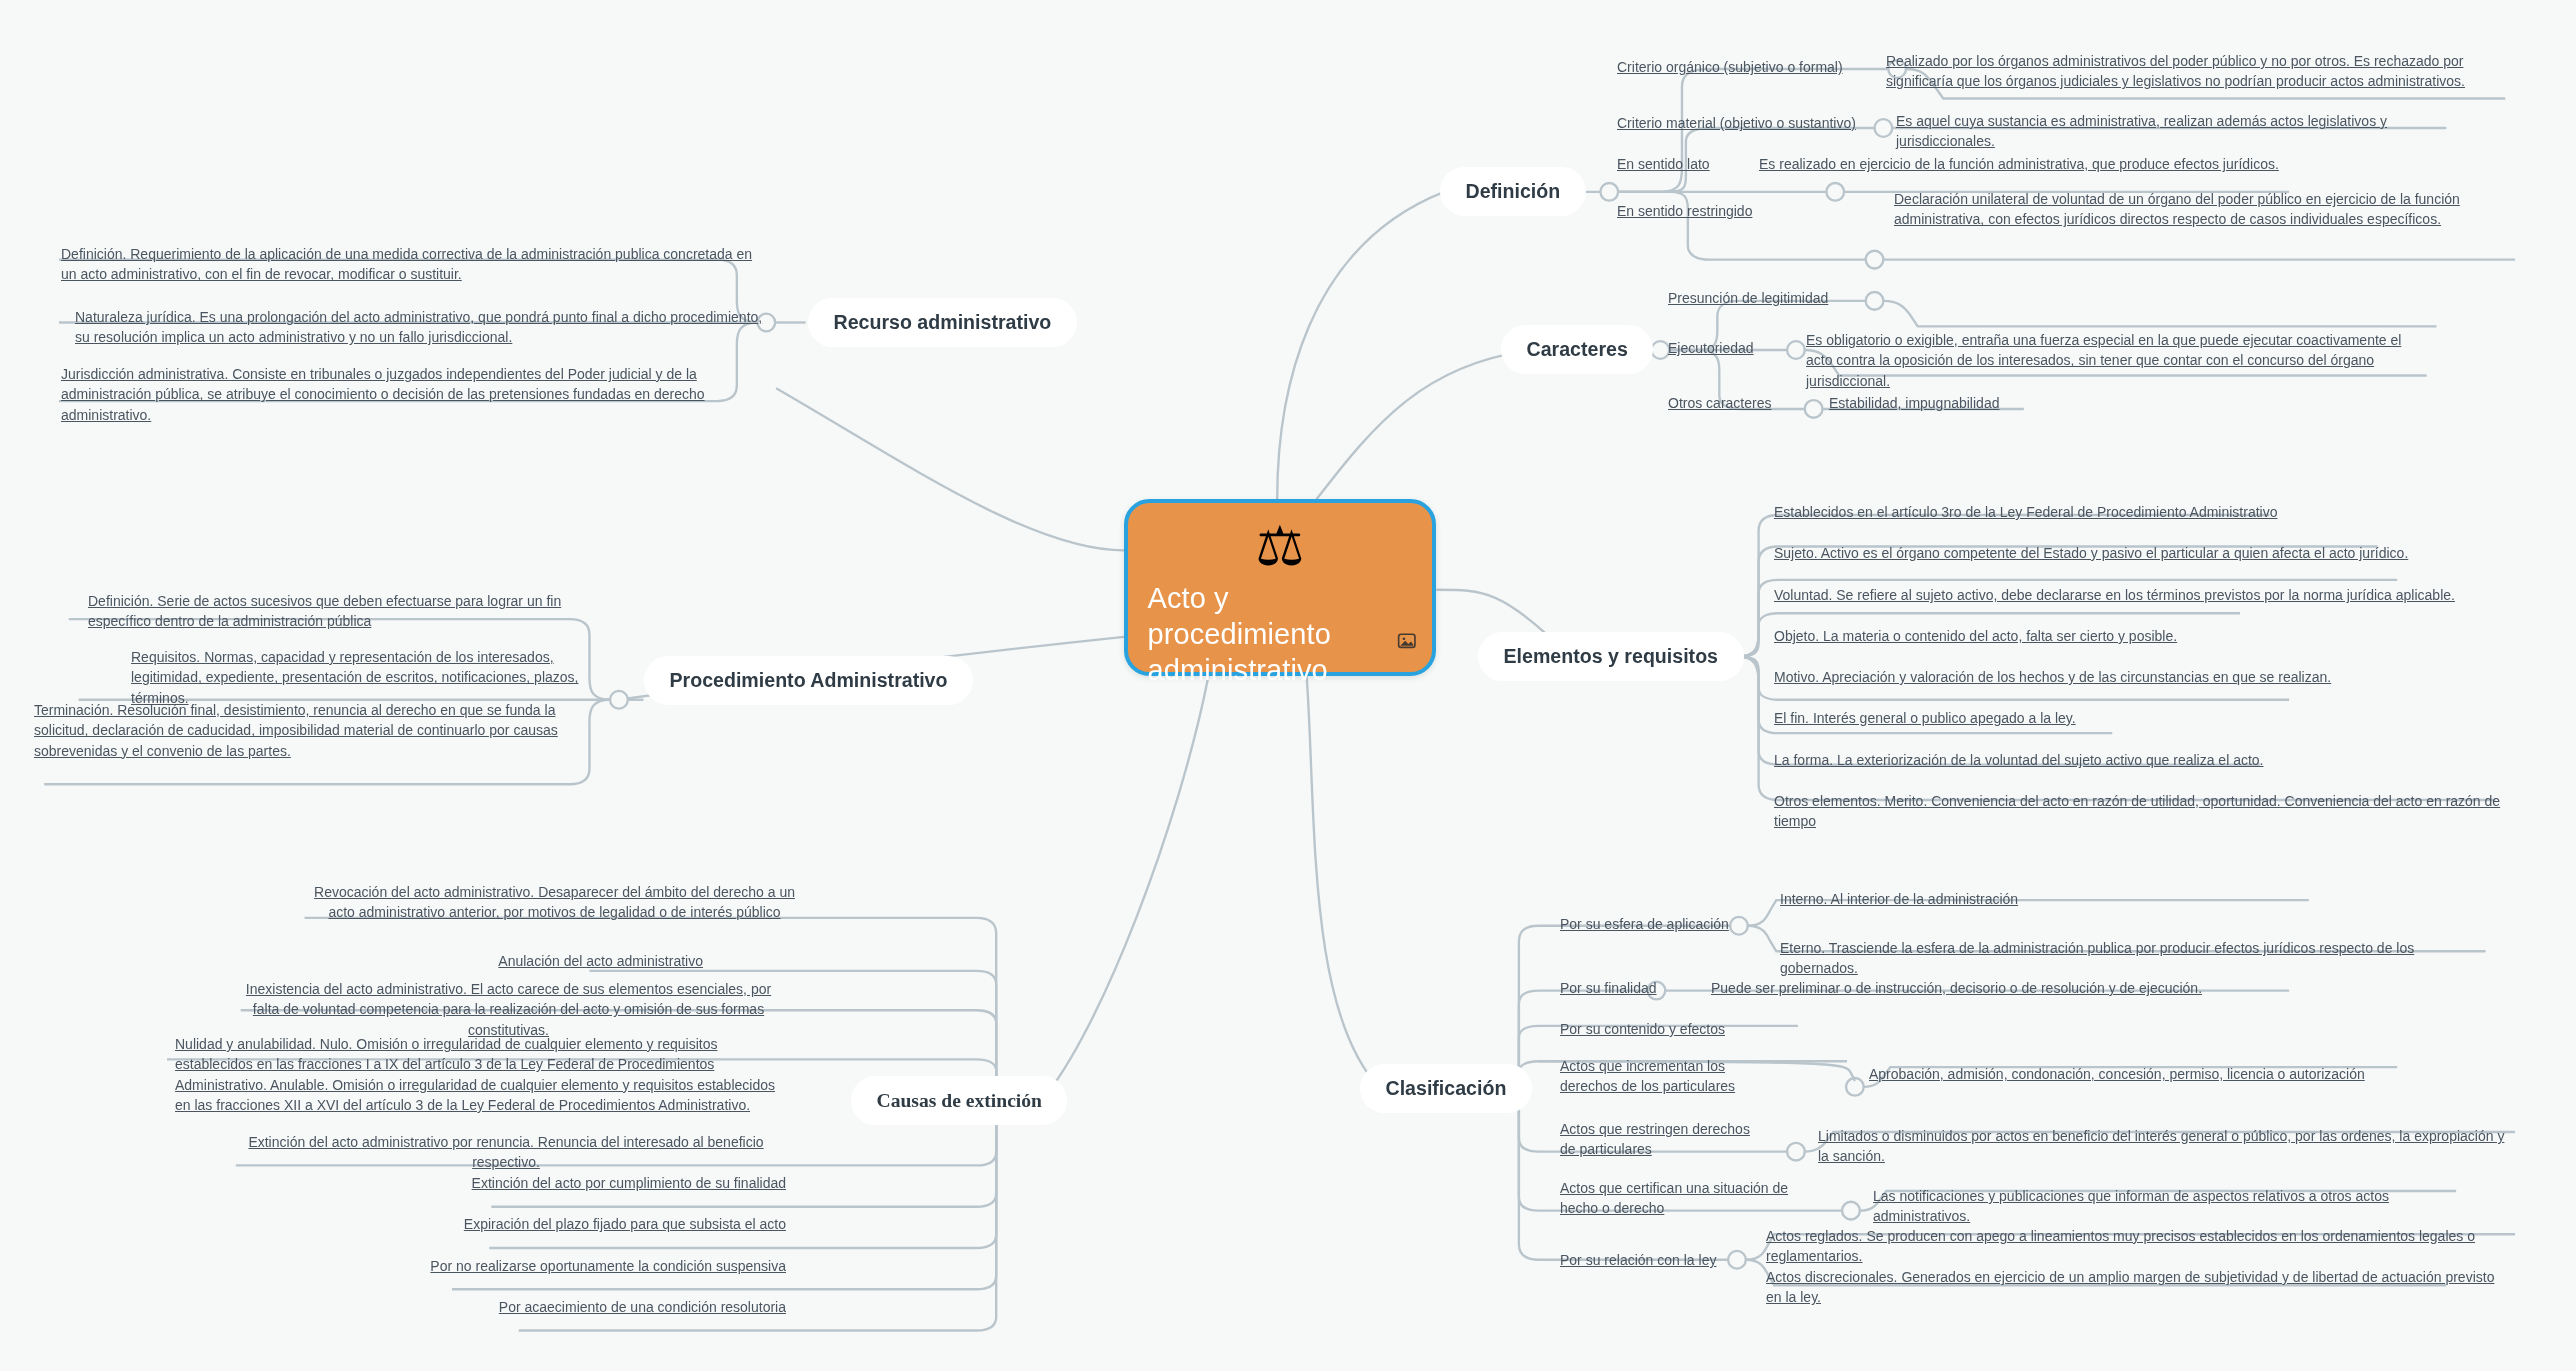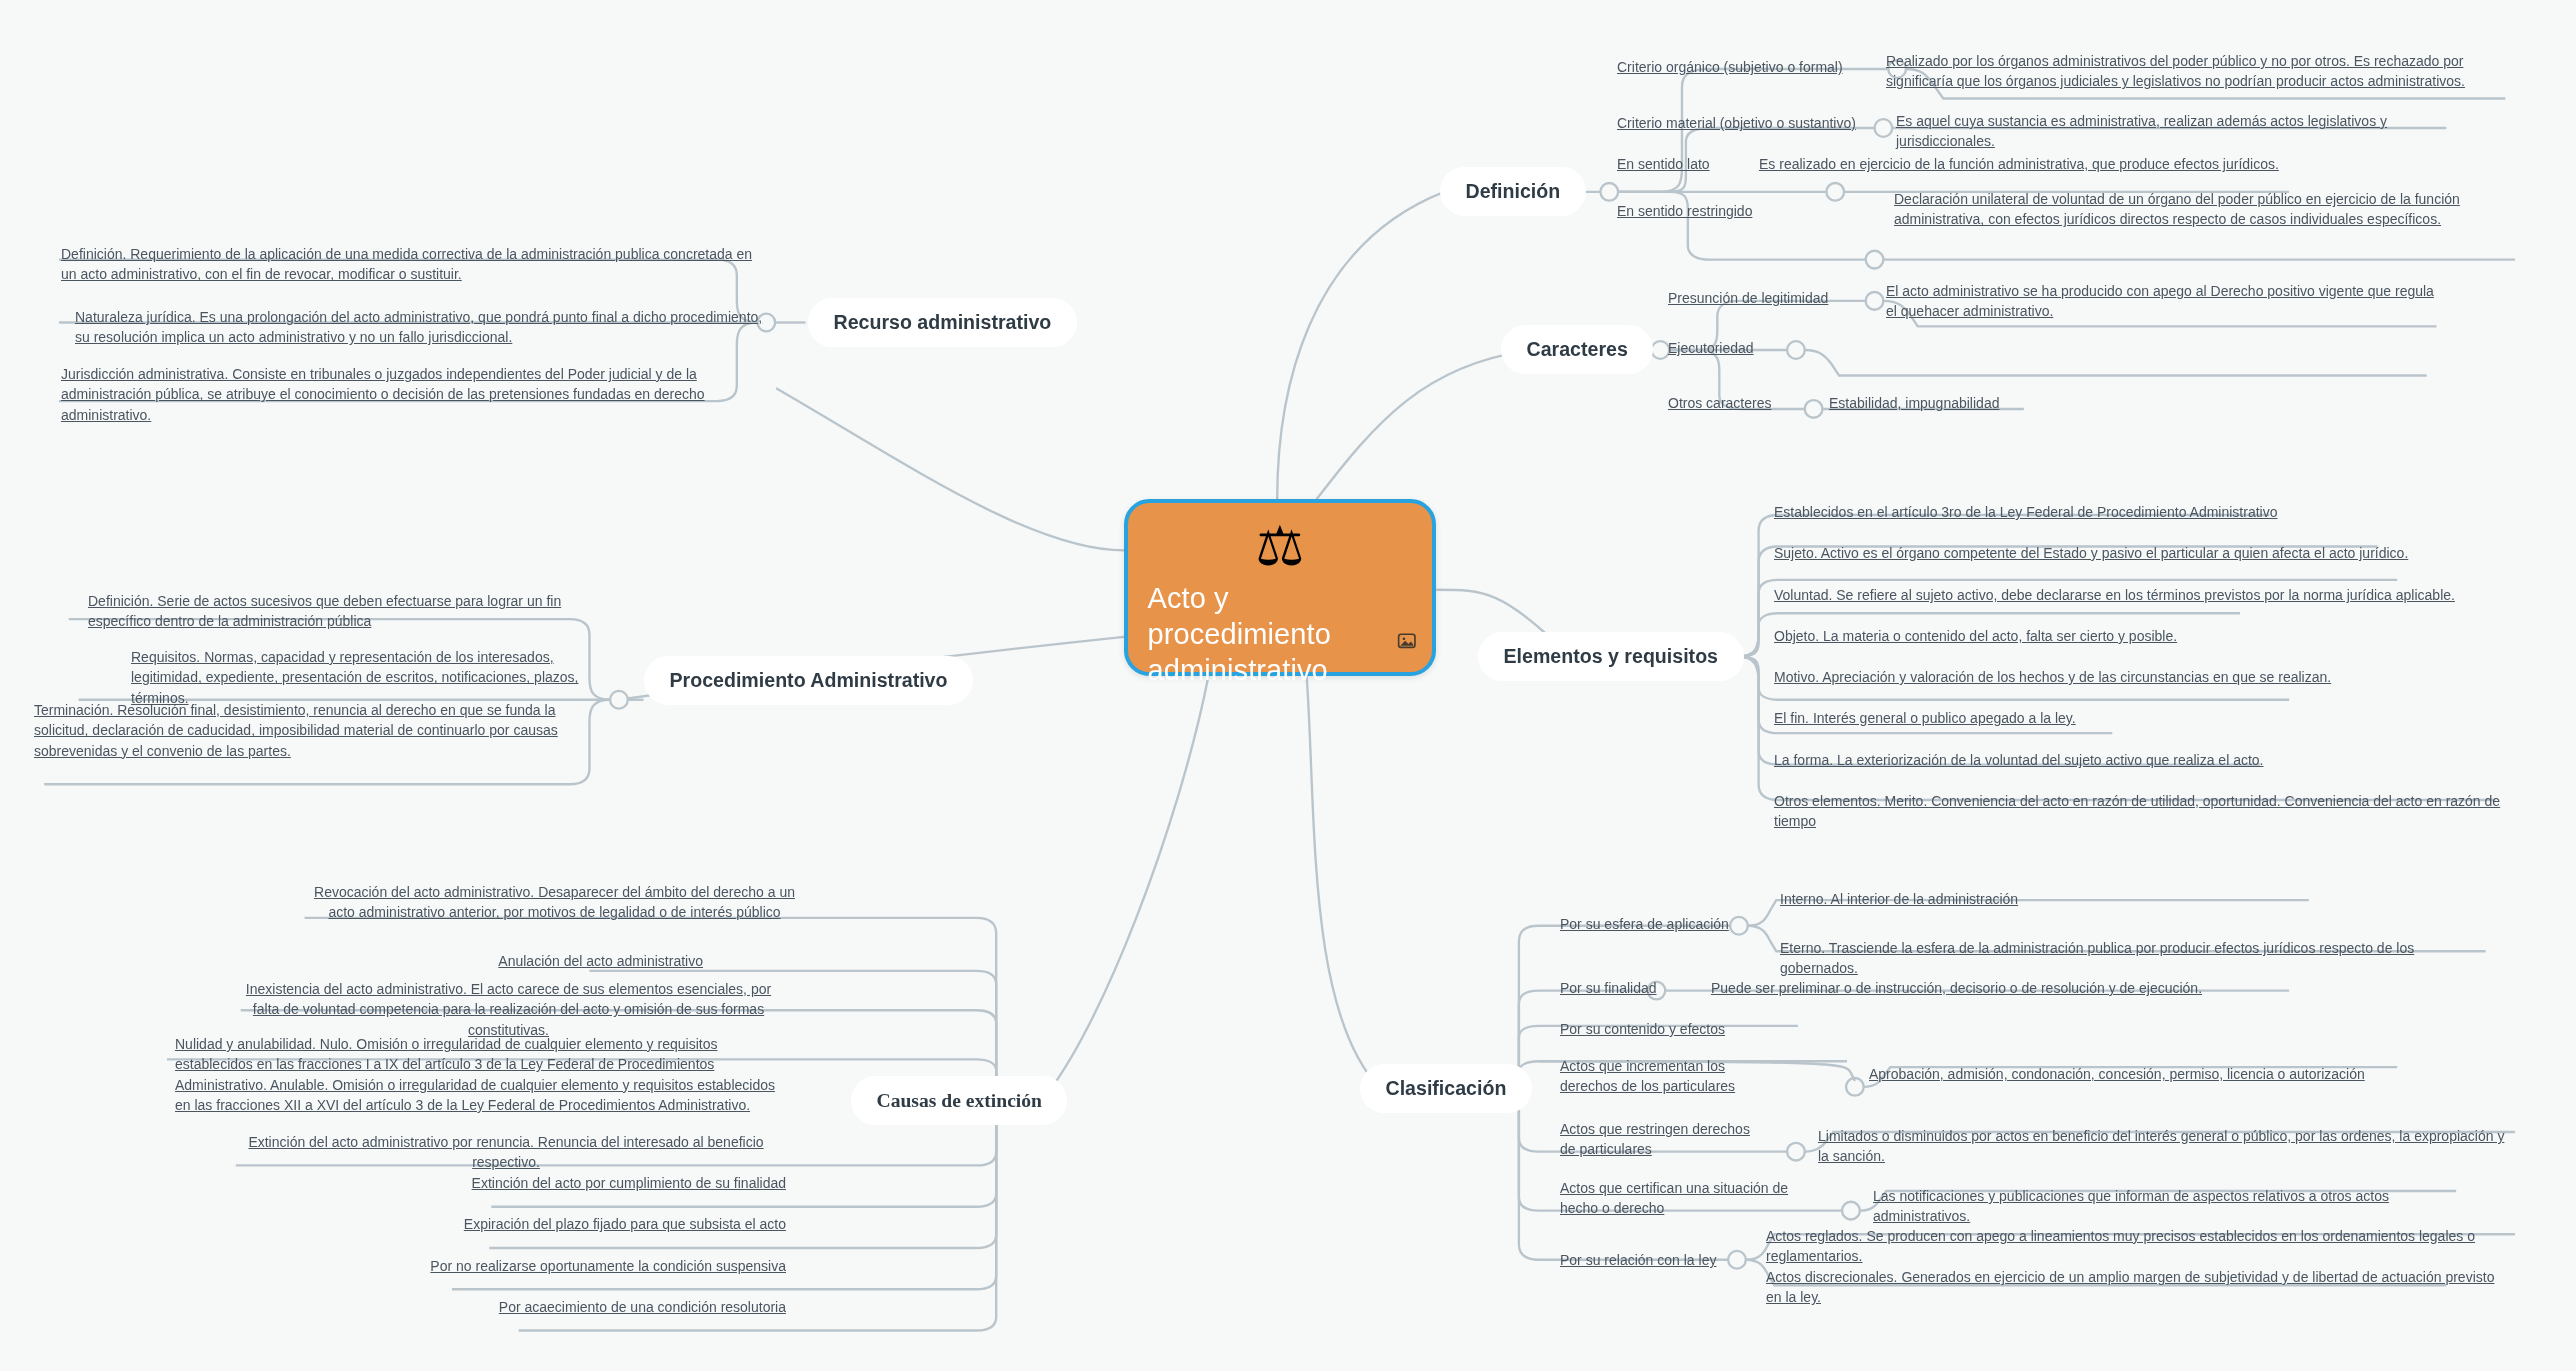--- a/index.html
+++ b/index.html
@@ -239,23 +239,23 @@
   <div class="leaf" style="left:1617px; top:113px; width:265px;">Criterio material (objetivo o sustantivo)</div>
   <div class="leaf" style="left:1896px; top:111px; width:589px;">Es aquel cuya sustancia es administrativa, realizan además actos legislativos y jurisdiccionales.</div>
 
   <div class="leaf" style="left:1617px; top:154px; width:177px;">En sentido lato</div>
   <div class="leaf" style="left:1759px; top:154px; width:550px;">Es realizado en ejercicio de la función administrativa, que produce efectos jurídicos.</div>
 
   <div class="leaf" style="left:1617px; top:201px; width:187px;">En sentido restringido</div>
   <div class="leaf" style="left:1894px; top:189px; width:609px;">Declaración unilateral de voluntad de un órgano del poder público en ejercicio de la función administrativa, con efectos jurídicos directos respecto de casos individuales específicos.</div>
 
   <div class="leaf" style="left:1668px; top:288px; width:216px;">Presunción de legitimidad</div>
-  <div class="leaf" style="left:1886px; top:281px; width:550px;">El acto administrativo se ha producido con apego al Derecho positivo vigente que regula el quehacer administrativo.</div>
 
   <div class="leaf" style="left:1668px; top:338px; width:147px;">Ejecutoriedad</div>
+  <div class="leaf" style="left:1806px; top:330px; width:619px;">Es obligatorio o exigible, entraña una fuerza especial en la que puede ejecutar coactivamente el acto contra la oposición de los interesados, sin tener que contar con el concurso del órgano jurisdiccional.</div>
 
   <div class="leaf" style="left:1668px; top:393px; width:167px;">Otros caracteres</div>
   <div class="leaf" style="left:1829px; top:393px; width:255px;">Estabilidad, impugnabilidad</div>
 
   <div class="leaf" style="left:1774px; top:502px; width:688px;">Establecidos en el artículo 3ro de la Ley Federal de Procedimiento Administrativo</div>
   <div class="leaf" style="left:1774px; top:543px; width:727px;">Sujeto. Activo es el órgano competente del Estado y pasivo el particular a quien afecta el acto jurídico.</div>
   <div class="leaf" style="left:1774px; top:585px; width:727px;">Voluntad. Se refiere al sujeto activo, debe declararse en los términos previstos por la norma jurídica aplicable.</div>
   <div class="leaf" style="left:1774px; top:626px; width:727px;">Objeto. La materia o contenido del acto, falta ser cierto y posible.</div>
   <div class="leaf" style="left:1774px; top:667px; width:727px;">Motivo. Apreciación y valoración de los hechos y de las circunstancias en que se realizan.</div>
   <div class="leaf" style="left:1774px; top:708px; width:727px;">El fin. Interés general o publico apegado a la ley.</div>

